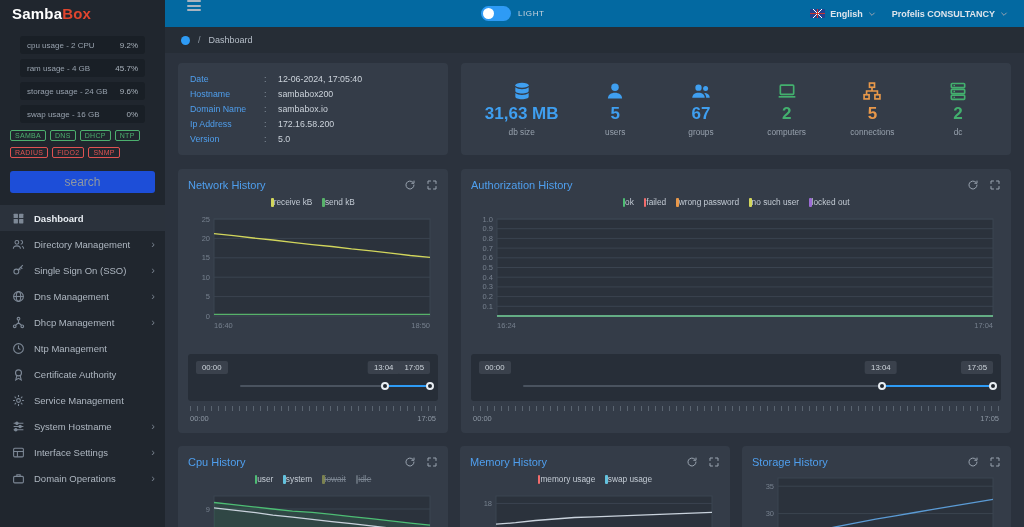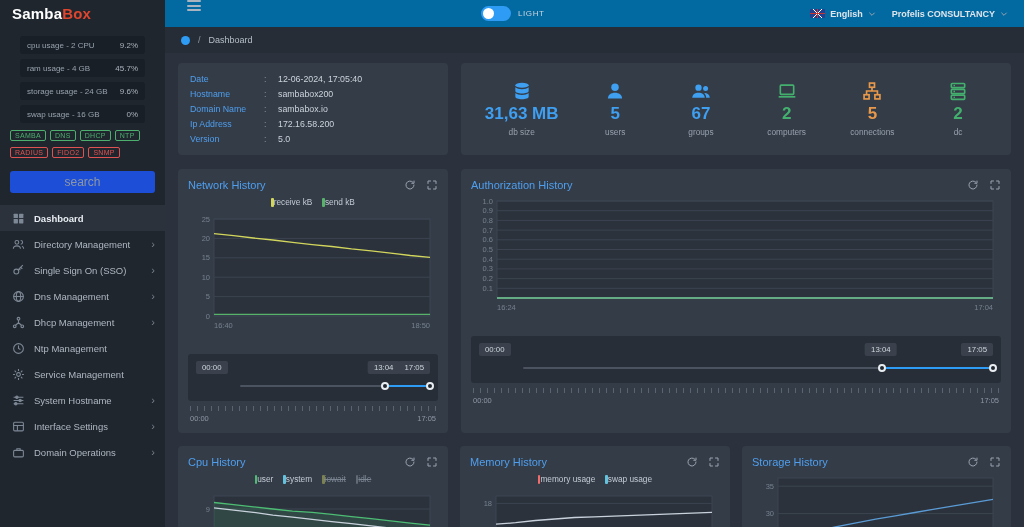--- a/index.html
+++ b/index.html
@@ -211,20 +211,30 @@
        <span class="chev">›</span>
      </div>
         <div class="mi">
        <span class="ic">
             <svg viewBox="0 0 24 24" fill="none" stroke="currentColor" stroke-width="2">
               <circle cx="12" cy="12" r="9"></circle>
               <path d="M12 6.5V12l3.5 2"></path>
             </svg>
           </span>
        <span>Ntp Management</span>
+
+     </div>
+        <div class="mi">
+       <span class="ic">
+            <svg viewBox="0 0 24 24" fill="none" stroke="currentColor" stroke-width="2">
+              <circle cx="12" cy="9" r="5.5"></circle>
+              <path d="M9 13.5L7 22l5-3 5 3-2-8.5"></path>
+            </svg>
+          </span>
+       <span>Certificate Authority</span>
 
      </div>
         <div class="mi">
        <span class="ic">
             <svg viewBox="0 0 24 24" fill="none" stroke="currentColor" stroke-width="2">
               <circle cx="12" cy="12" r="3.5"></circle>
               <path d="M12 2v3.5M12 18.5V22M2 12h3.5M18.5 12H22M4.9 4.9l2.5 2.5M16.6 16.6l2.5 2.5M19.1 4.9l-2.5 2.5M7.4 16.6l-2.5 2.5"></path>
             </svg>
           </span>
        <span>Service Management</span>
@@ -486,20 +496,42 @@
                     <path d="M20 4v4.5h-4.5"></path>
                   </svg>
                 </span>
               <span class="hicon">
                   <svg viewBox="0 0 24 24" fill="none" stroke="currentColor" stroke-width="2" stroke-linecap="round">
                     <path d="M4 9V4h5M15 4h5v5M20 15v5h-5M9 20H4v-5"></path>
                   </svg>
                 </span>
             </span>
           </div>
+          <div class="legend">
+              <span class="lg-item">
+         <i style="background:#4dbd74"></i>
+         <em>ok</em>
+              </span>
+              <span class="lg-item">
+         <i style="background:#f26c6c"></i>
+         <em>failed</em>
+              </span>
+              <span class="lg-item">
+         <i style="background:#e8984a"></i>
+         <em>wrong password</em>
+              </span>
+              <span class="lg-item">
+         <i style="background:#d2d65c"></i>
+         <em>no such user</em>
+              </span>
+              <span class="lg-item">
+         <i style="background:#9b6bd4"></i>
+         <em>locked out</em>
+              </span>
+            </div>
           <div class="chart"><svg width="530" height="118" viewBox="0 0 530 118">
                 <rect x="26" y="6" width="496" height="97" fill="#2b323c" stroke="#3b4450"></rect>
                 <line x1="26" x2="522" y1="93.3" y2="93.3" stroke="#3b4450"></line>
                 <text x="22" y="95.8" text-anchor="end">0.1</text>
                 <line x1="26" x2="522" y1="83.6" y2="83.6" stroke="#3b4450"></line>
                 <text x="22" y="86.1" text-anchor="end">0.2</text>
                 <line x1="26" x2="522" y1="73.9" y2="73.9" stroke="#3b4450"></line>
                 <text x="22" y="76.4" text-anchor="end">0.3</text>
                 <line x1="26" x2="522" y1="64.19999999999999" y2="64.19999999999999" stroke="#3b4450"></line>
                 <text x="22" y="66.69999999999999" text-anchor="end">0.4</text>

